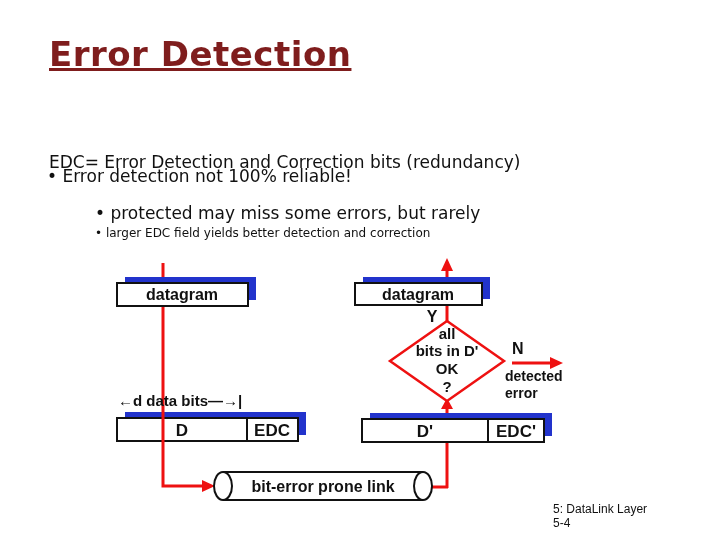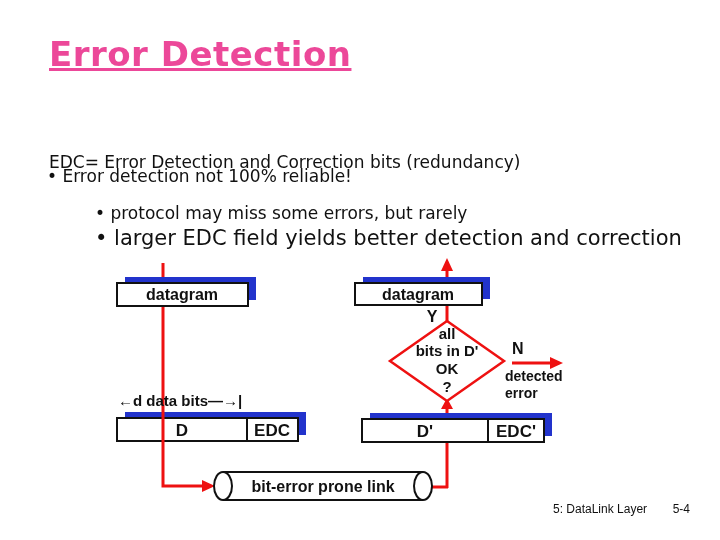--- a/index.html
+++ b/index.html
@@ -1,47 +1,47 @@
 <!DOCTYPE html>
 <html><head>
 <meta charset="utf-8">
 <style>
   html,body{margin:0;padding:0;background:#fff;}
   .slide{position:relative;width:720px;height:540px;background:#ffffff;overflow:hidden;
          font-family:"DejaVu Sans", sans-serif;color:#111;}
   .title{position:absolute;left:49px;top:34px;font-size:34px;font-weight:bold;
-         color:#ec4899;text-decoration:underline;letter-spacing:0.5px;}
+         color:#7f1d1d;text-decoration:underline;letter-spacing:0.5px;}
   .defs{position:absolute;left:49px;top:102px;font-size:17px;line-height:24px;white-space:pre-wrap;}
   .def-line{white-space:pre-wrap;}
   .bullet-main{position:absolute;left:47px;top:166px;font-size:17px;}
   .bullet-sub1{position:absolute;left:95px;top:203px;font-size:17px;}
-  .bullet-sub2{position:absolute;left:95px;top:226px;font-size:21px;}
+  .bullet-sub2{position:absolute;left:95px;top:226px;font-size:12px;}
   .diagram{position:absolute;left:0;top:250px;}
   .footer{position:absolute;left:553px;top:502px;width:137px;display:flex;
-          justify-content:space-between;font-family:"Liberation Sans",sans-serif;font-size:12px;}
+          justify-content:space-between;font-family:"Liberation Sans",sans-serif;font-size:12px;flex-direction:column;}
   text{font-family:"Liberation Sans",sans-serif;font-weight:bold;fill:#111;}
   .t16{font-size:16px;}
   .t17{font-size:17px;}
   .t15{font-size:15px;}
   .t14{font-size:14px;}
   .mid{text-anchor:middle;}
 </style>
 </head>
 <body>
 
 <div class="slide">
 
   <div class="title">Error Detection</div>
 
   <div class="defs">
     <div class="def-line">EDC= Error Detection and Correction bits (redundancy)</div>
   </div>
 
   <div class="bullet-main">• Error detection not 100% reliable!</div>
-  <div class="bullet-sub1">• protocol may miss some errors, but rarely</div>
+  <div class="bullet-sub1">• protected may miss some errors, but rarely</div>
   <div class="bullet-sub2">• larger EDC field yields better detection and correction</div>
 
   <svg class="diagram" width="720" height="290" viewBox="0 0 720 290">
 
     <g>
       <rect x="125" y="162" width="181" height="23" fill="#2233cc"></rect>
       <rect x="117" y="168" width="181" height="23" fill="#ffffff" stroke="#111" stroke-width="2"></rect>
       <line x1="247" y1="168" x2="247" y2="191" stroke="#111" stroke-width="2"></line>
     </g>
 

